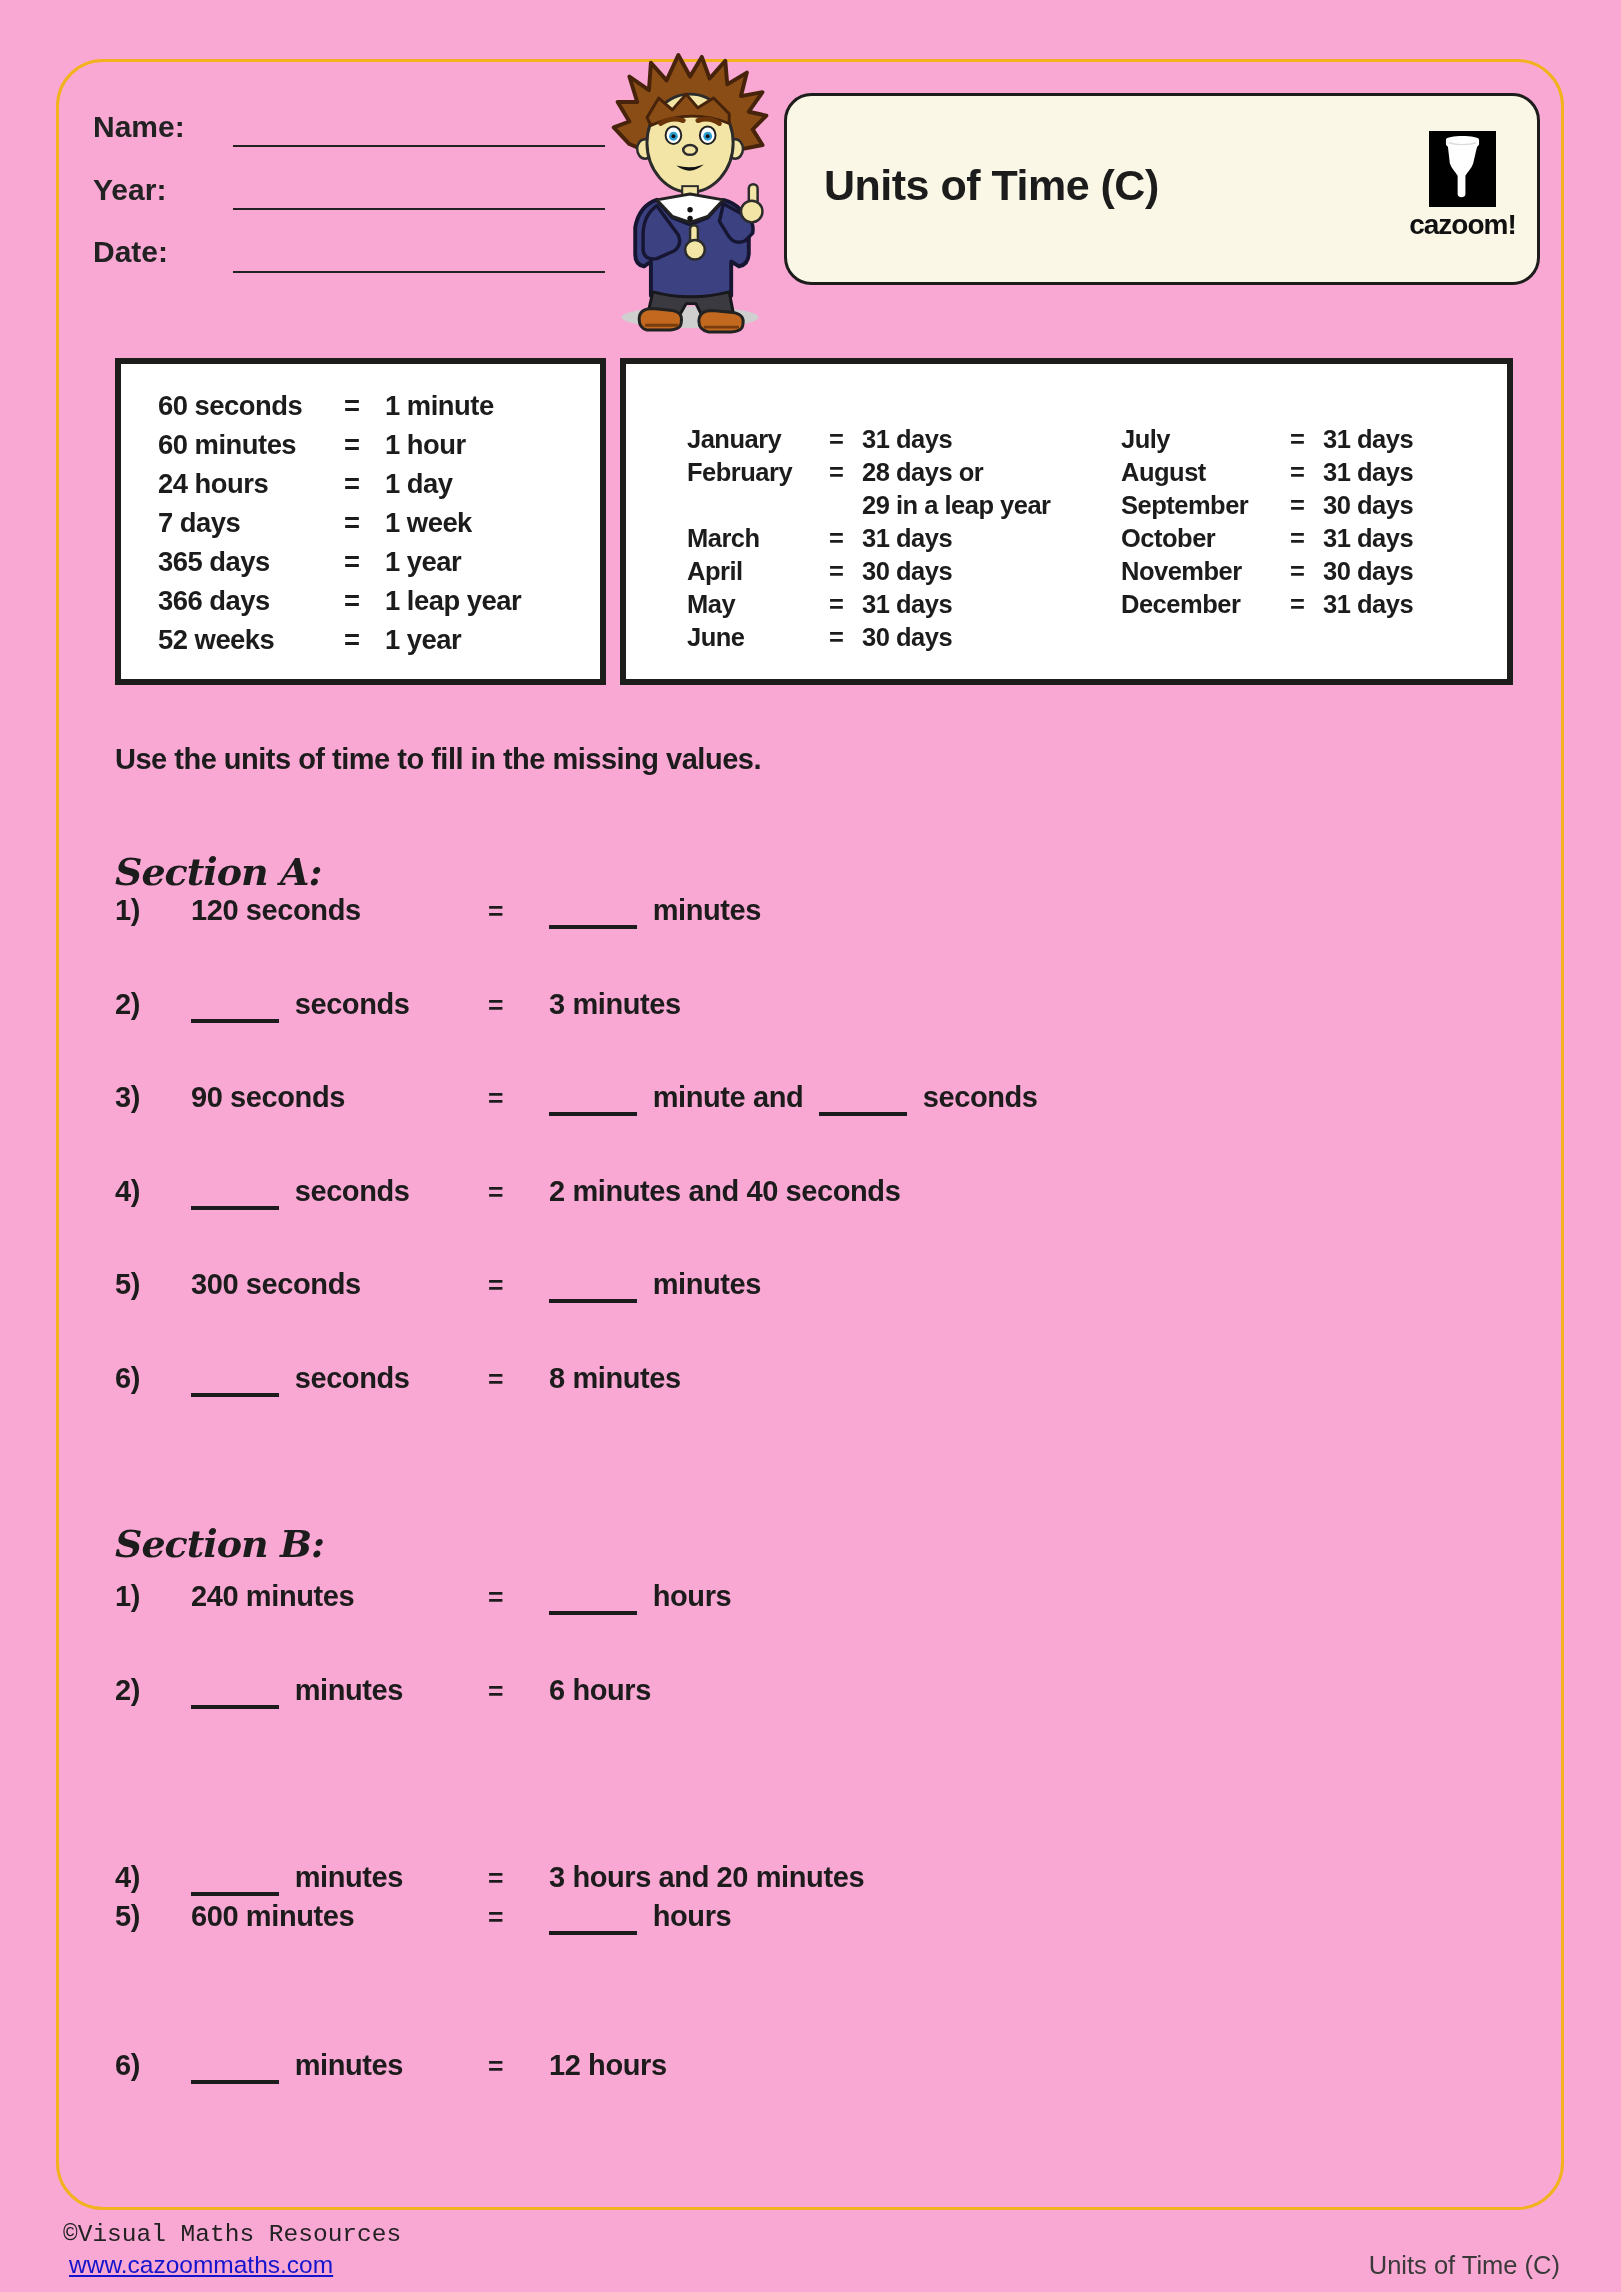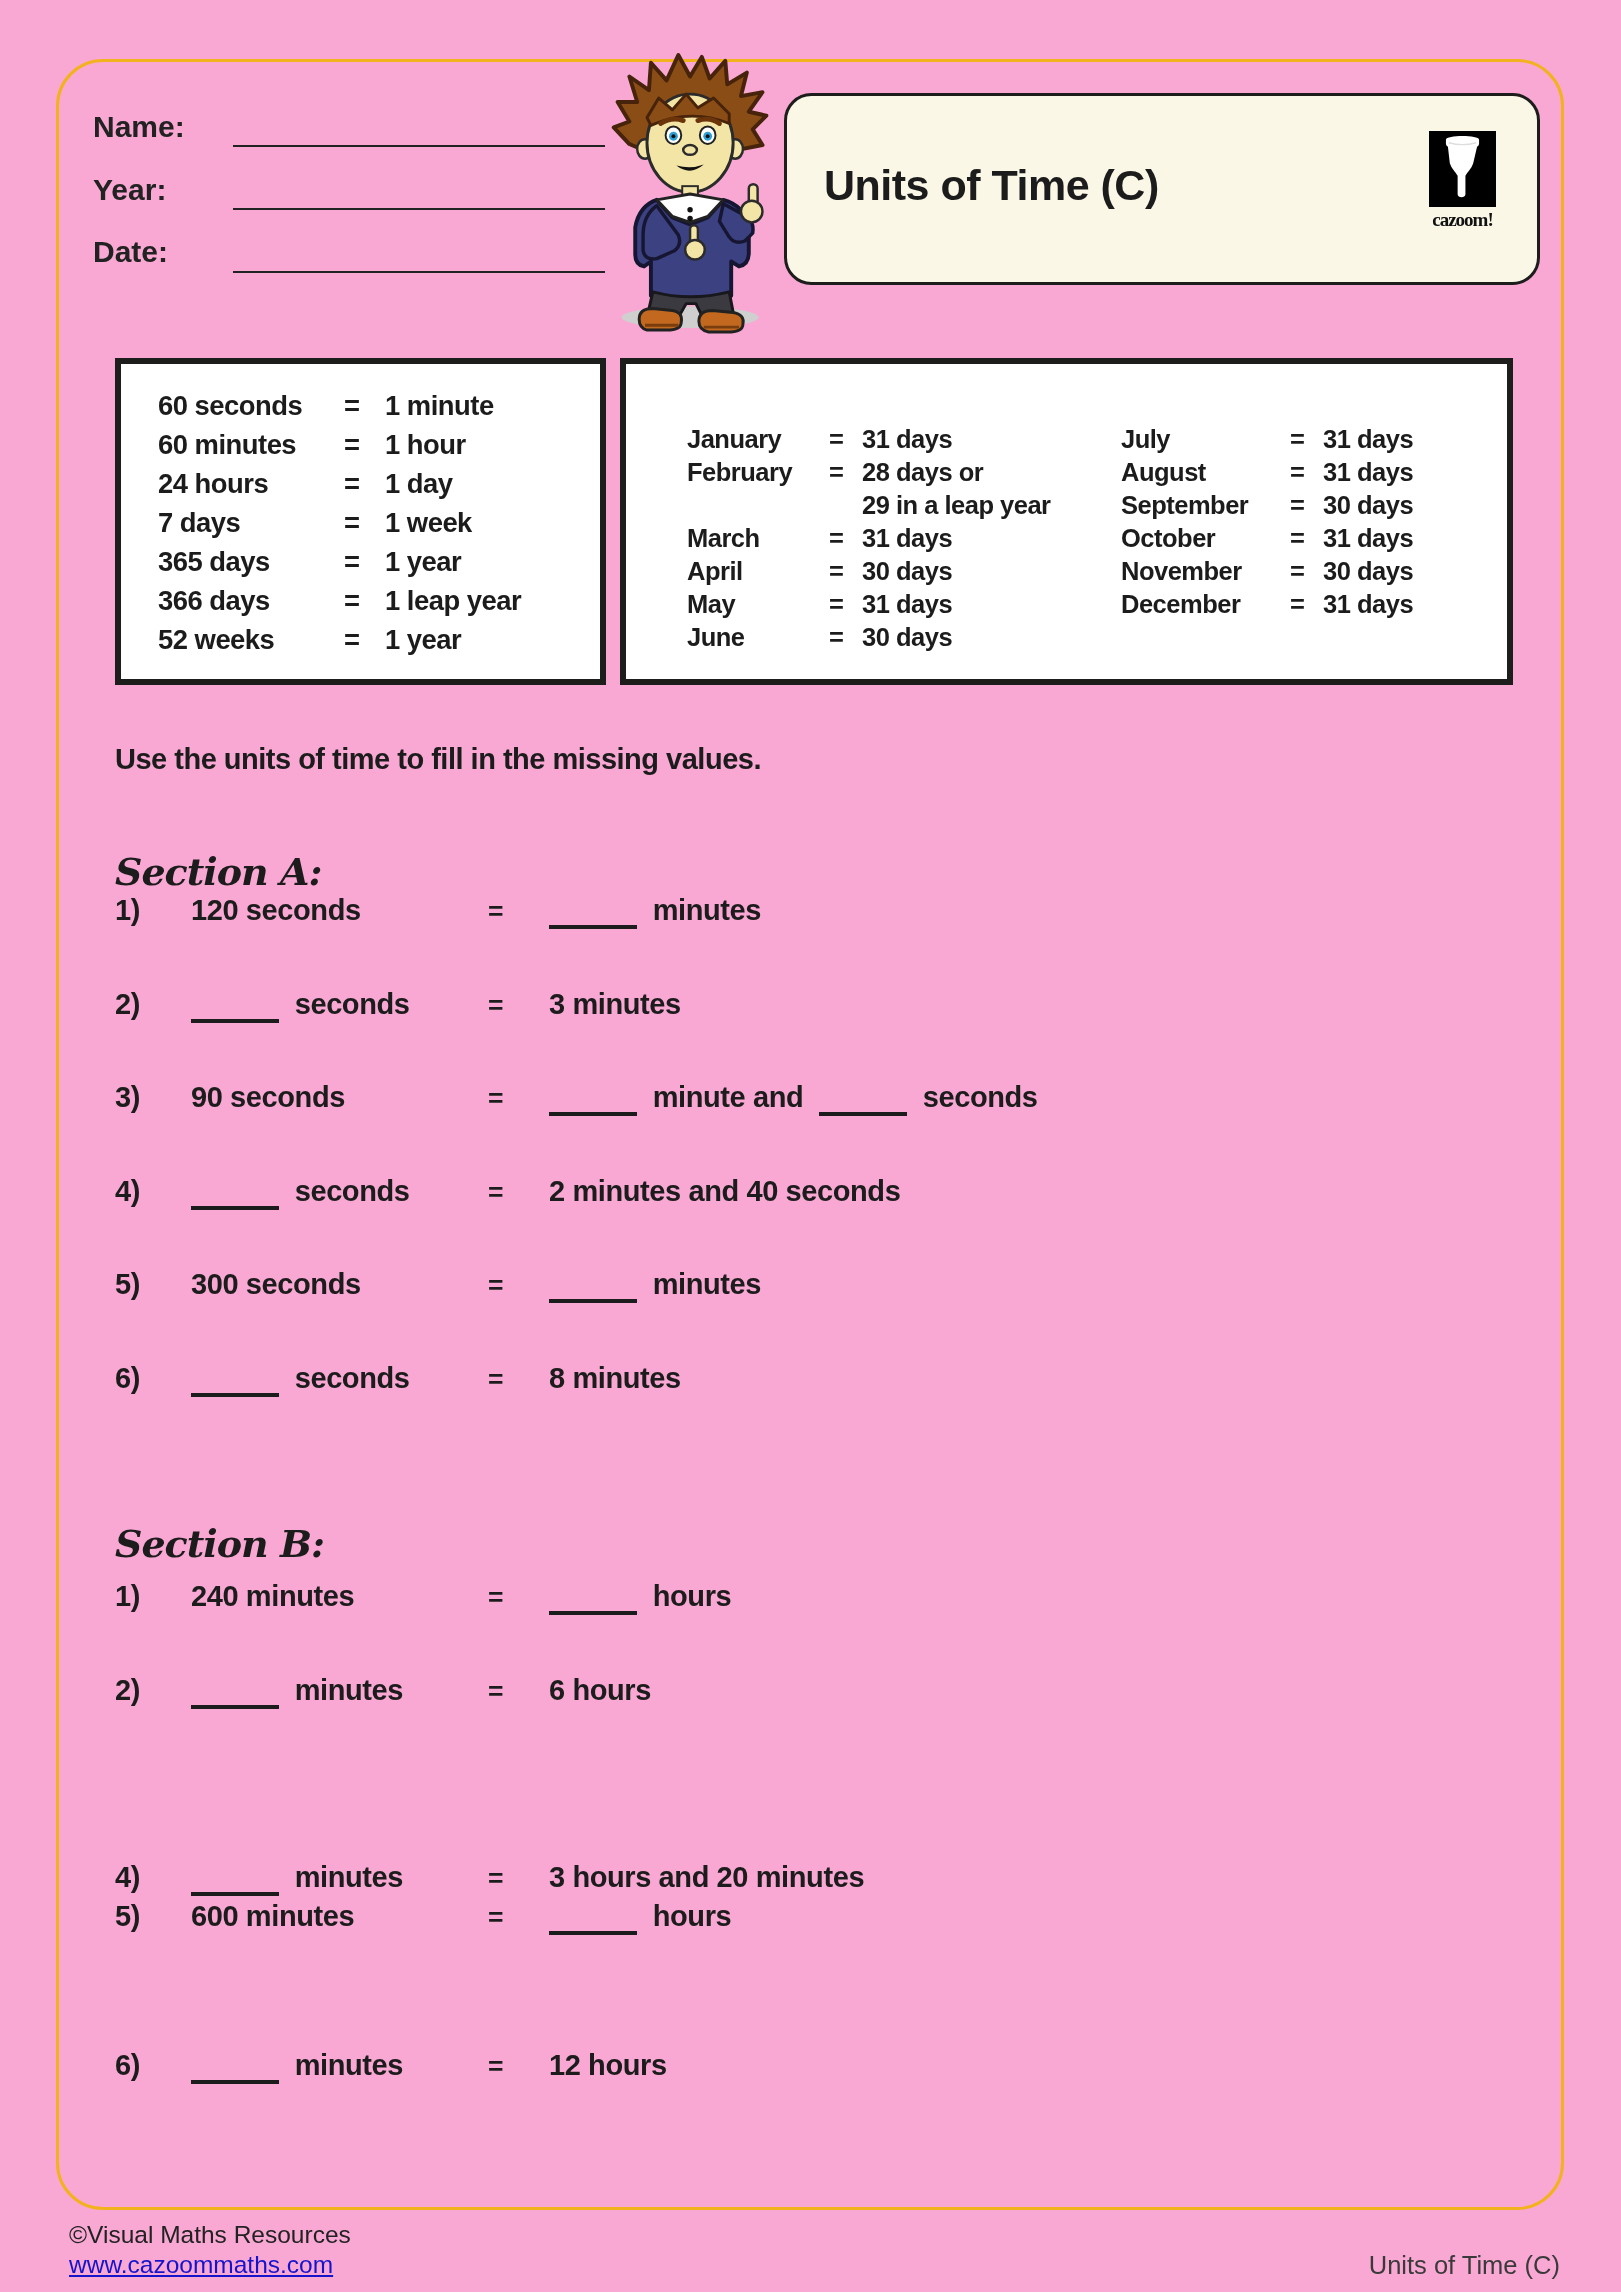--- a/index.html
+++ b/index.html
@@ -9,21 +9,21 @@
         border:3.9px solid #F2B21E;border-radius:47px;}
   
   .field-label{position:absolute;left:93px;font-size:30px;font-weight:bold;color:#222;}
   .field-line{position:absolute;left:233px;width:372px;border-bottom:2px solid #222;height:0;}
   .title-box{position:absolute;left:784px;top:93px;width:750px;height:186px;
         background:#FAF7E7;border:3.9px solid #1d1d1b;border-radius:27.4px;}
   .title-text{position:absolute;left:37px;top:65px;font-size:43px;font-weight:bold;
         letter-spacing:-0.5px;color:#1c1c1c;}
   .logo{position:absolute;left:610px;top:35px;width:131px;text-align:center;}
   .logo-mark{display:inline-block;width:67px;height:76px;background:#000;}
-  .logo-caption{font-family:Liberation Serif, serif;font-weight:bold;font-size:19px;
+  .logo-caption{font-family:Liberation Sans, sans-serif;font-weight:bold;font-size:28px;
         letter-spacing:-1px;color:#111;margin-top:-2px;}
   
   .info-box{position:absolute;border:6.9px solid #1d1d1b;background:#fff;}
   .units-box{left:115px;top:358px;width:479px;height:315px;}
   .ub-rows{position:absolute;left:37px;top:21.6px;font-size:27.4px;font-weight:bold;
         letter-spacing:-0.5px;line-height:39px;white-space:nowrap;}
   .ub-row span{display:inline-block;}
   .ub-l{width:186px;} .ub-e{width:41px;}
   .months-box{left:620px;top:358px;width:881px;height:315px;}
   .mb-title{position:absolute;left:0;top:15.7px;width:100%;text-align:center;
@@ -42,21 +42,21 @@
   .q{position:absolute;left:115px;font-size:29px;font-weight:bold;letter-spacing:-0.4px;
         white-space:nowrap;}
   .q span{display:inline-block;}
   .q .num{width:76px;}
   .q .lhs{width:291px;}
   .q .eq{width:67px;font-size:26.5px;padding-left:5.9px;box-sizing:border-box;}
   .blank{display:inline-block;width:88px;height:3.9px;background:#1c1c1c;
         vertical-align:-8.8px;margin-right:15.7px;}
   .blank.mid{margin-left:15.7px;}
   
-  .foot-copy{position:absolute;left:69px;top:2221px;font-size:24.5px;color:#222;}
+  .foot-copy{position:absolute;left:63px;top:2221px;font-size:24.5px;color:#222;font-family:Liberation Mono, monospace;}
   .foot-link{position:absolute;left:69px;top:2251px;font-size:24.5px;color:#1414cc;
         text-decoration:underline;cursor:pointer;}
   .foot-right{position:absolute;right:61px;top:2251px;font-size:25.5px;color:#3a3a3a;}
 </style>
 </head>
 <body>
 
 <div class="page">
   <div class="page-border"></div>
 

